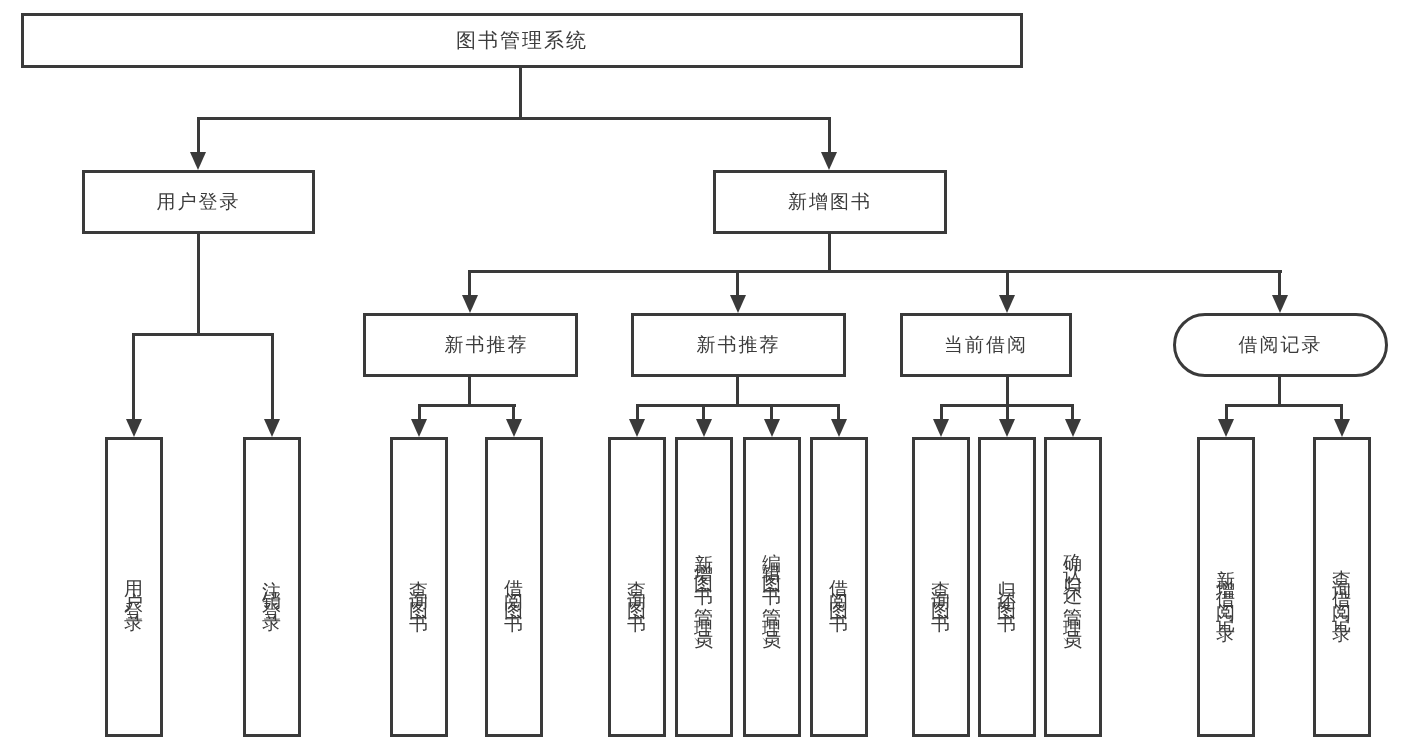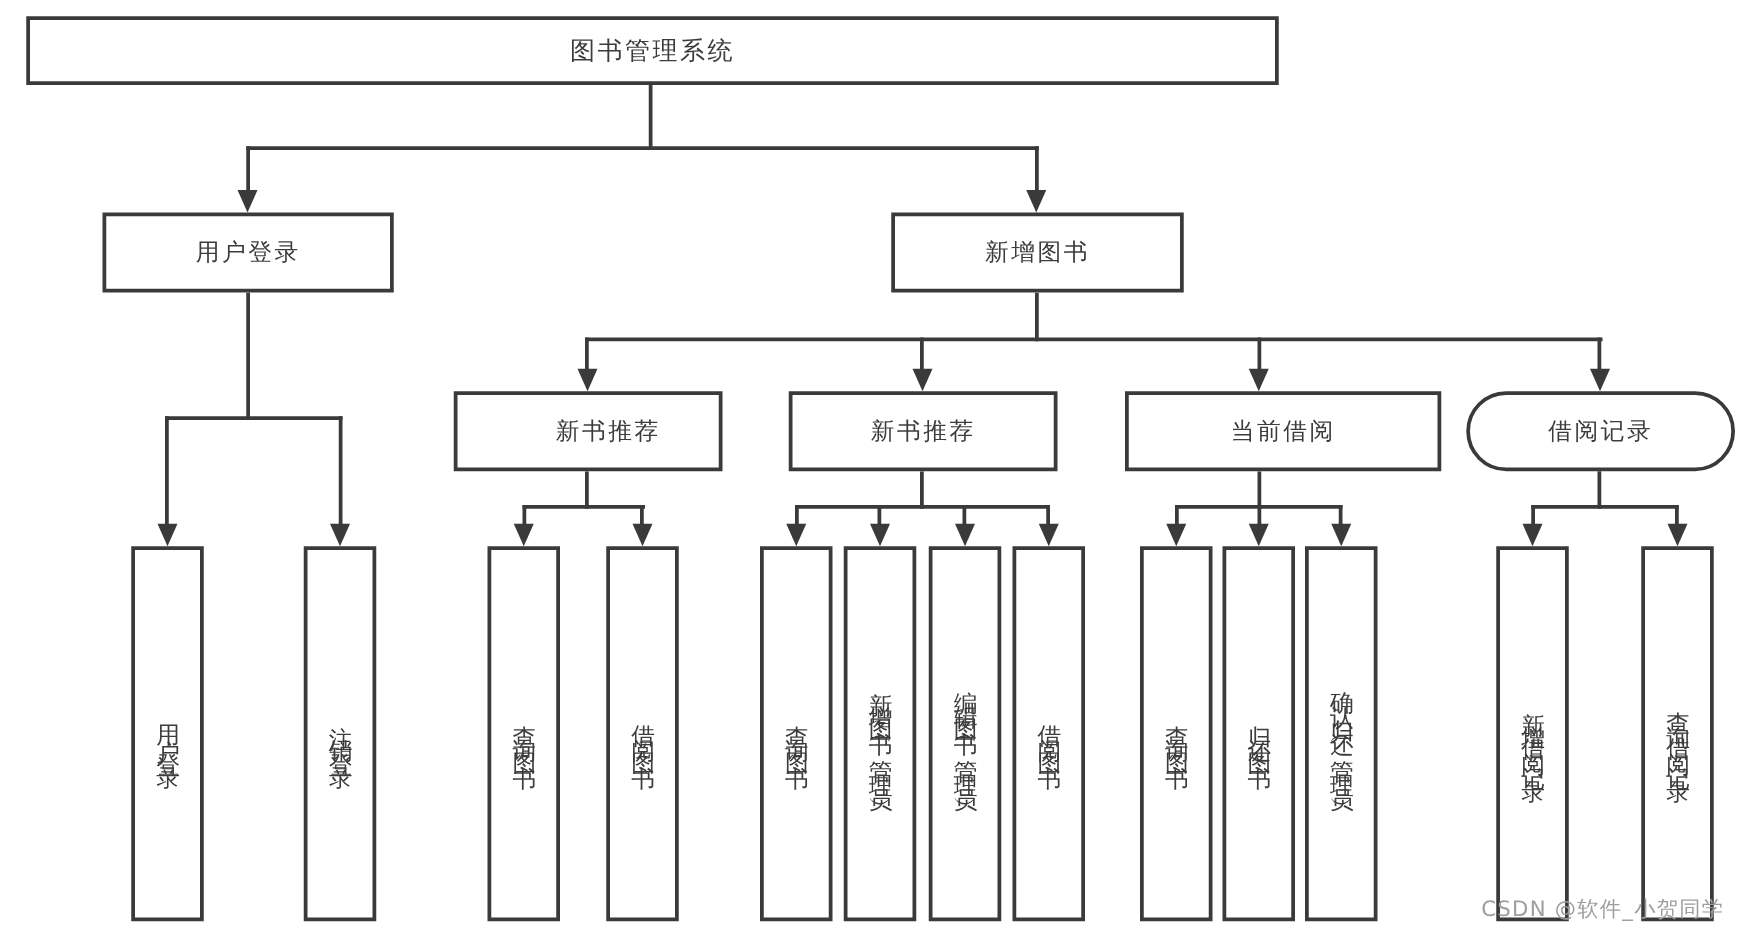--- a/index.html
+++ b/index.html
@@ -88,21 +88,21 @@
   <div class="arrow" style="left:462px; top:295px;"></div>
   <div class="line" style="left:736px; top:270px; width:3px; height:28px;"></div>
   <div class="arrow" style="left:730px; top:295px;"></div>
   <div class="line" style="left:1006px; top:270px; width:3px; height:28px;"></div>
   <div class="arrow" style="left:999px; top:295px;"></div>
   <div class="line" style="left:1278px; top:270px; width:3px; height:28px;"></div>
   <div class="arrow" style="left:1272px; top:295px;"></div>
 
   <div class="box hbox" style="left:363px; top:313px; width:215px; height:64px;padding-left:32px;">新书推荐</div>
   <div class="box hbox" style="left:631px; top:313px; width:215px; height:64px;">新书推荐</div>
-  <div class="box hbox" style="left:900px; top:313px; width:253px; height:64px;">当前借阅</div>
+  <div class="box hbox" style="left:900px; top:313px; width:172px; height:64px;">当前借阅</div>
   <div class="box hbox" style="left:1173px; top:313px; width:215px; height:64px;border-radius:32px;">借阅记录</div>
 
   <div class="line" style="left:468px; top:377px; width:3px; height:30px;"></div>
   <div class="line" style="left:418px; top:404px; width:98px; height:3px;"></div>
   <div class="line" style="left:418px; top:404px; width:3px; height:17px;"></div>
   <div class="arrow" style="left:411px; top:419px;"></div>
   <div class="line" style="left:512px; top:404px; width:3px; height:17px;"></div>
   <div class="arrow" style="left:506px; top:419px;"></div>
 
   <div class="line" style="left:736px; top:377px; width:3px; height:30px;"></div>
@@ -143,15 +143,14 @@
   <div class="box vbox" style="left:743px; top:437px; width:58px; height:300px;">编辑图书（管理员）</div>
   <div class="box vbox" style="left:810px; top:437px; width:58px; height:300px;">借阅图书</div>
 
   <div class="box vbox" style="left:912px; top:437px; width:58px; height:300px;">查询图书</div>
   <div class="box vbox" style="left:978px; top:437px; width:58px; height:300px;">归还图书</div>
   <div class="box vbox" style="left:1044px; top:437px; width:58px; height:300px;">确认归还（管理员）</div>
 
   <div class="box vbox" style="left:1197px; top:437px; width:58px; height:300px;">新增借阅记录</div>
   <div class="box vbox" style="left:1313px; top:437px; width:58px; height:300px;">查询借阅记录</div>
 
-  <div class="watermark">CSDN @软件_小贺同学</div>
 
 </div>
 
 </body></html>

